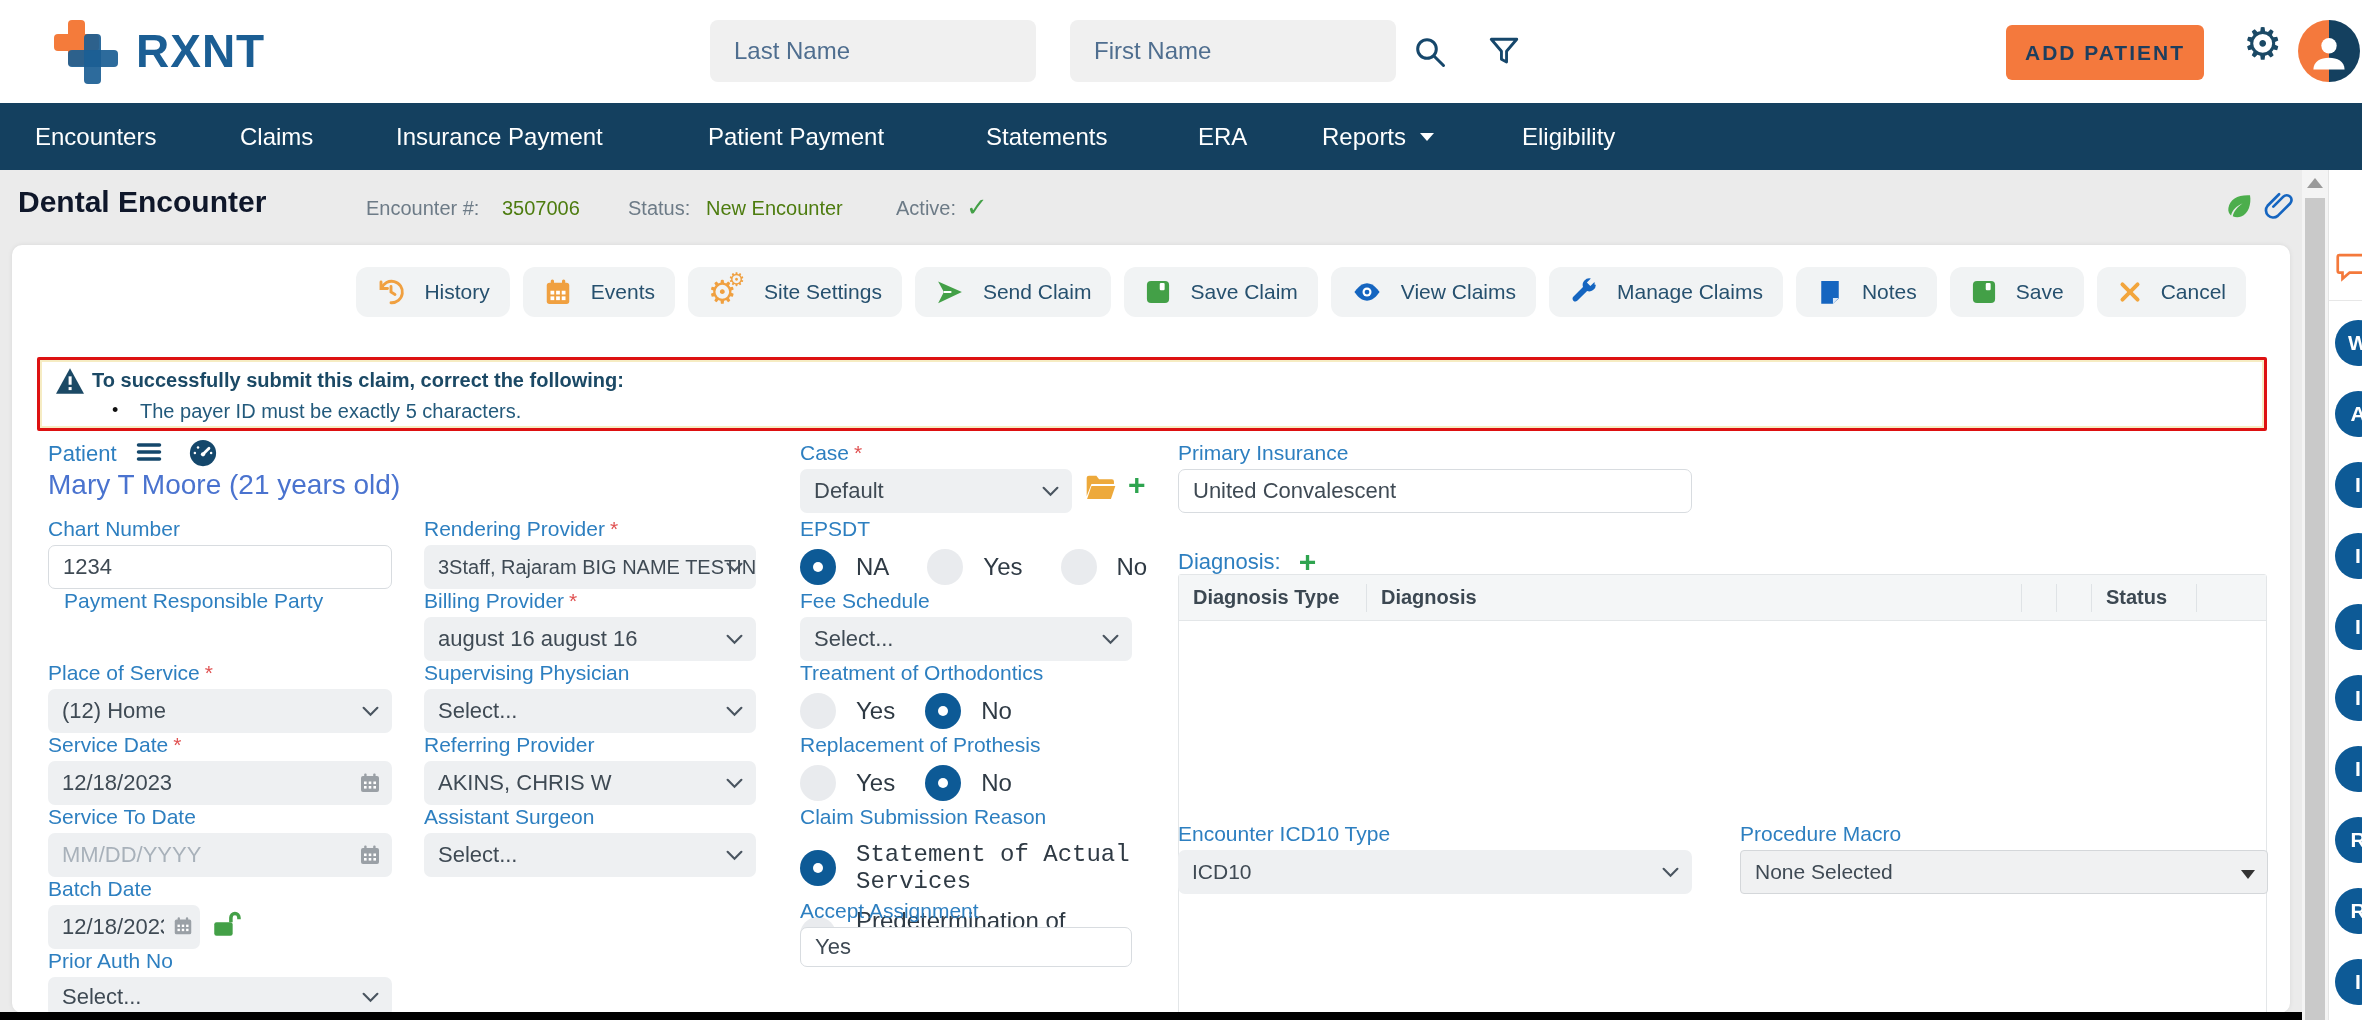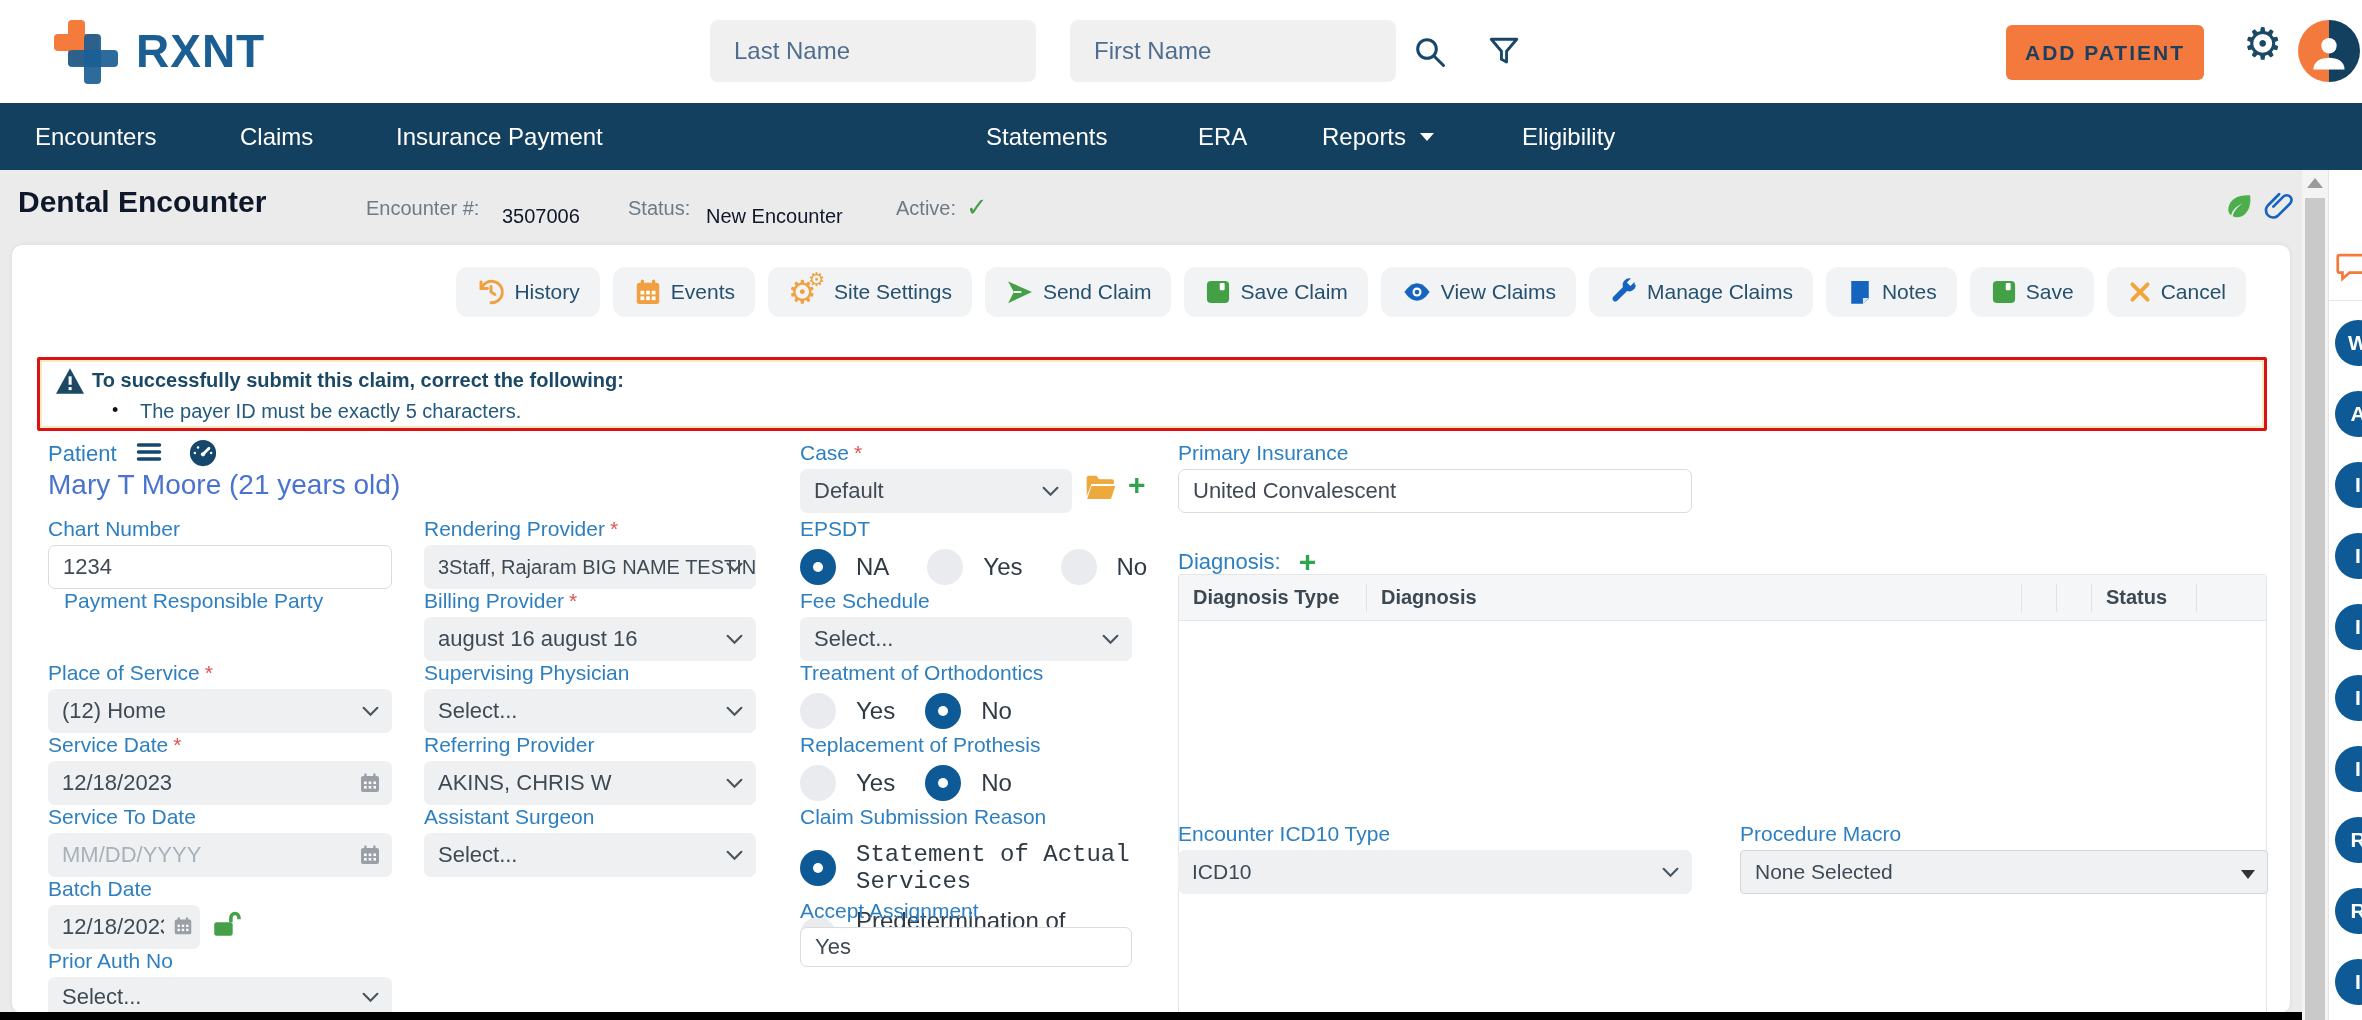--- a/index.html
+++ b/index.html
@@ -31,29 +31,29 @@
     background:linear-gradient(90deg,#f4793d 50%,#14405f 50%);overflow:hidden;cursor:pointer;}
   .avatar svg{position:absolute;left:9px;top:10px;}
   
   .navbar{position:absolute;left:0;top:103px;width:2362px;height:67px;background:#14405f;z-index:5;}
   .nav-item{position:absolute;top:0;height:67px;display:flex;align-items:center;color:#fff;font-size:24px;cursor:pointer;}
   .nav-caret{display:inline-block;margin-left:14px;width:0;height:0;border-left:7px solid transparent;
     border-right:7px solid transparent;border-top:8px solid #fff;}
   
   .enc-title{position:absolute;left:18px;top:185px;font-size:30px;font-weight:bold;color:#0f172a;}
   .enc-small{position:absolute;top:197px;font-size:20px;color:#6d7b87;}
-  .enc-link{color:#0f172a;margin-top:8px;}
+  .enc-link{color:#4d7c0f;}
   .enc-check{position:absolute;left:966px;top:192px;color:#43a047;font-size:26px;font-weight:bold;}
   .hdr-icon{position:absolute;top:190px;cursor:pointer;}
   
   .card{position:absolute;left:12px;top:245px;width:2278px;height:768px;background:#fff;border-radius:10px;
     box-shadow:0 0 5px rgba(0,0,0,.08);}
   
   .toolbar{position:absolute;right:44px;top:22px;display:flex;gap:13px;}
-  .tbtn{height:50px;background:#f1f3f4;border:none;border-radius:12px;display:flex;align-items:center;gap:8px;
+  .tbtn{height:50px;background:#f1f3f4;border:none;border-radius:12px;display:flex;align-items:center;gap:18px;
     padding:0 20px;font-size:21px;color:#26506e;cursor:pointer;font-family:inherit;white-space:nowrap;}
   .tbtn svg{flex:none;}
   .gears2{position:relative;width:38px;height:36px;color:#f0a040;}
   .gears2 .g1{position:absolute;left:0;top:2px;font-size:32px;line-height:1;}
   .gears2 .g2{position:absolute;left:20px;top:-4px;font-size:19px;line-height:1;}
   
   .warnbox{position:absolute;left:25px;top:112px;width:2230px;height:74px;border:3px solid #dd1111;border-radius:2px;
     box-shadow:inset 0 0 0 2px #f6ecc3;background:#fff;}
   .warn-head{position:absolute;left:52px;top:9px;font-size:20px;font-weight:bold;color:#1b4965;}
   .warn-tri{position:absolute;left:16px;top:8px;}
@@ -144,20 +144,21 @@
           <circle cx="12" cy="8.6" r="4.2" fill="#fff"></circle>
           <path d="M3.5 21.5c0-4.4 4-6.4 8.5-6.4s8.5 2 8.5 6.4z" fill="#fff"></path>
         </svg>
     </div>
   </div>
 
   <div class="navbar">
     <span class="nav-item" style="left:35px;">Encounters</span>
     <span class="nav-item" style="left:240px;">Claims</span>
     <span class="nav-item" style="left:396px;">Insurance Payment</span>
+    <span class="nav-item" style="left:708px;">Patient Payment</span>
     <span class="nav-item" style="left:986px;">Statements</span>
     <span class="nav-item" style="left:1198px;">ERA</span>
     <span class="nav-item" style="left:1322px;">
         <span>Reports</span>
         <span class="nav-caret"></span>
       </span>
     <span class="nav-item" style="left:1522px;">Eligibility</span>
   </div>
 
   <div class="enc-title">Dental Encounter</div>

